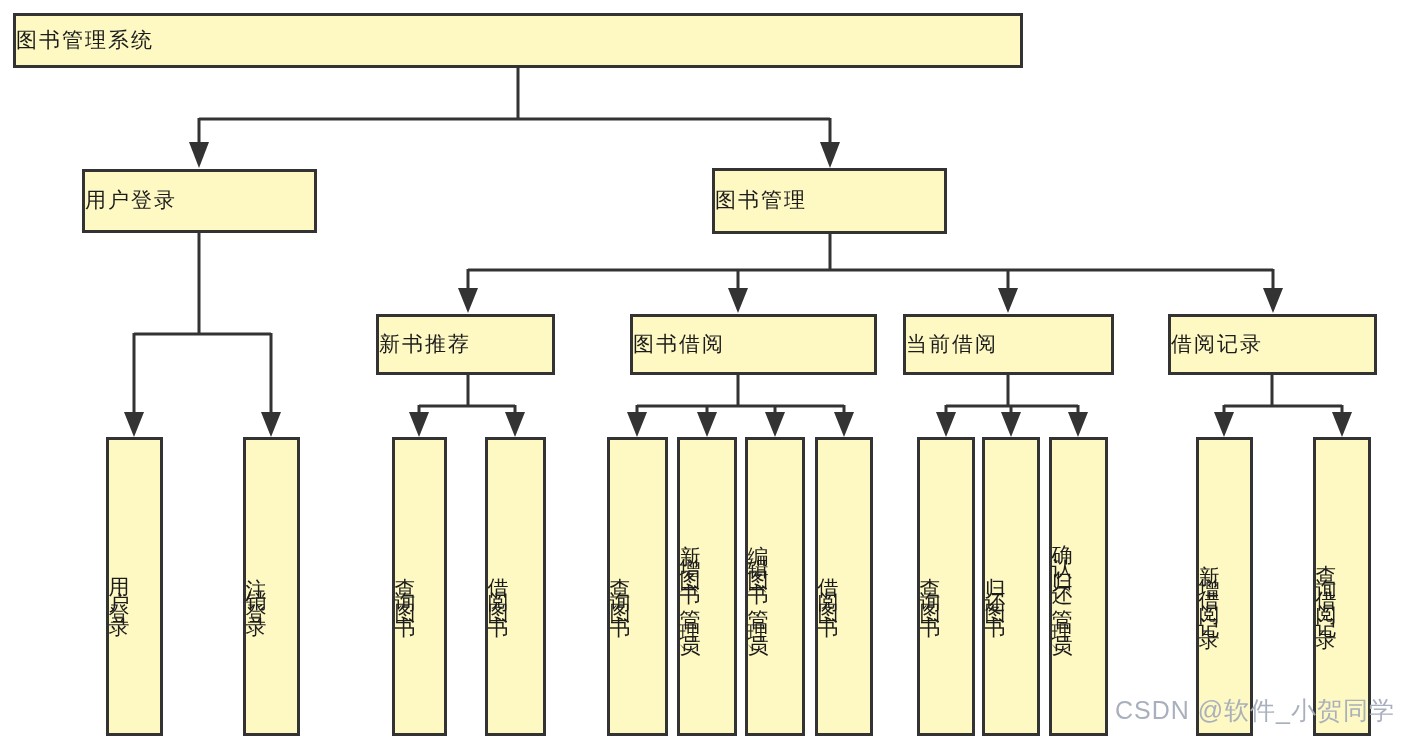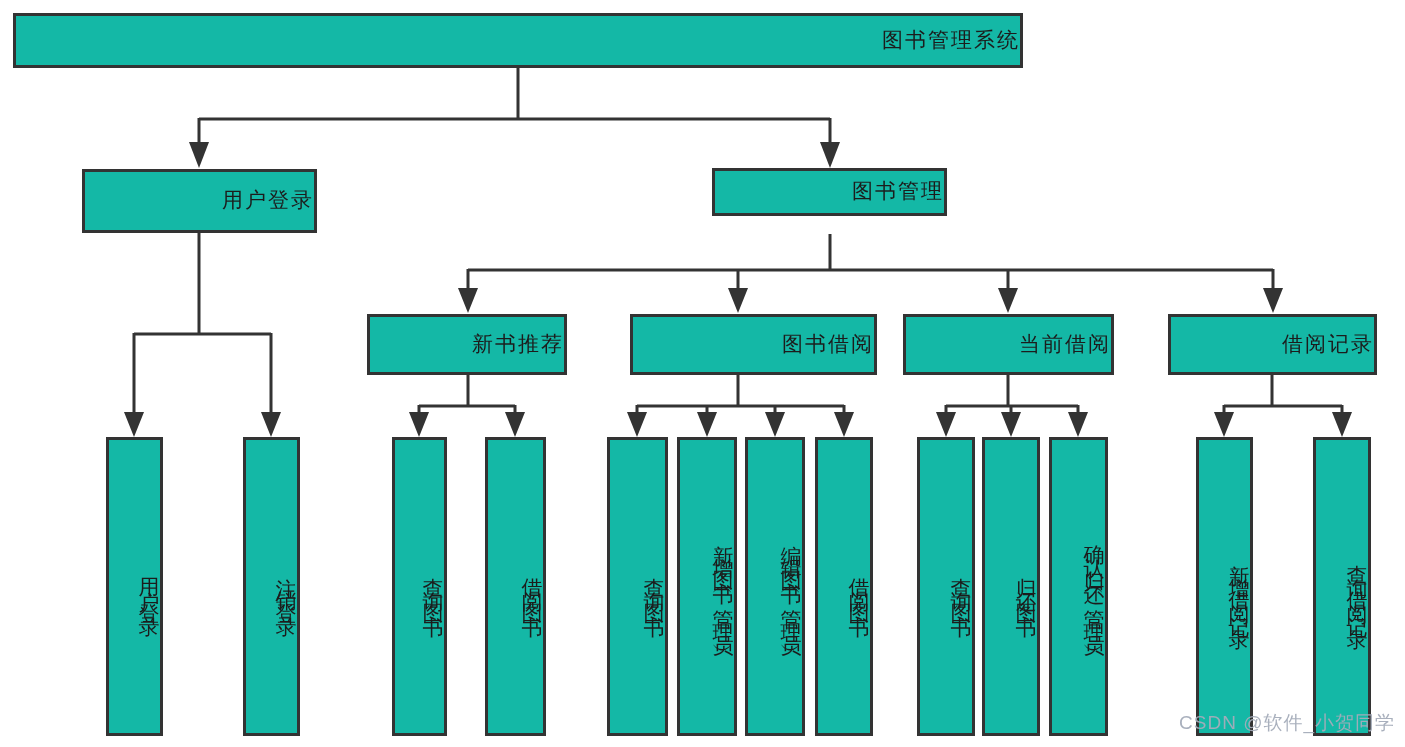--- a/index.html
+++ b/index.html
@@ -7,42 +7,42 @@
     position:relative;
     width:1405px;height:747px;
     background:#ffffff;
     font-family:"Liberation Sans","DejaVu Sans",sans-serif;
     overflow:hidden;
   }
   .connectors{position:absolute;left:0;top:0;width:1405px;height:747px;}
   .box{
     position:absolute;
     box-sizing:border-box;
-    background:#14b8a6;
+    background:#fef9c3;
     border:3px solid #333333;
-    display:flex;align-items:center;justify-content:flex-end;
+    display:flex;align-items:center;justify-content:flex-start;
     color:#1c1c1c;
   }
   .box.h span{
     font-size:21px;
     letter-spacing:2px;
     white-space:nowrap;
     transform:translateY(-1px);
   }
   .box.v span{
     writing-mode:vertical-rl;
     text-orientation:mixed;
     font-size:21px;
     letter-spacing:13px;
     line-height:1;
   }
   .watermark{
     position:absolute;
-    right:10px;bottom:11px;
-    font-size:19px;
+    right:10px;bottom:20px;
+    font-size:25px;
     letter-spacing:1px;
     color:rgba(164,172,185,0.95);
     z-index:5;
     pointer-events:none;
     white-space:nowrap;
   }
 </style>
 </head>
 <body>
 
@@ -91,25 +91,25 @@
     </g>
   </svg>
 
   <div class="box h" style="left:13px;top:13px;width:1010px;height:55px">
     <span>图书管理系统</span>
   </div>
 
   <div class="box h" style="left:82px;top:169px;width:235px;height:64px">
     <span>用户登录</span>
   </div>
-  <div class="box h" style="left:712px;top:168px;width:235px;height:48px">
+  <div class="box h" style="left:712px;top:168px;width:235px;height:66px">
     <span>图书管理</span>
   </div>
 
-  <div class="box h" style="left:367px;top:314px;width:200px;height:61px">
+  <div class="box h" style="left:376px;top:314px;width:179px;height:61px">
     <span>新书推荐</span>
   </div>
   <div class="box h" style="left:630px;top:314px;width:247px;height:61px">
     <span>图书借阅</span>
   </div>
   <div class="box h" style="left:1168px;top:314px;width:209px;height:61px">
     <span>借阅记录</span>
   </div>
   <div class="box h" style="left:903px;top:314px;width:211px;height:61px">
     <span>当前借阅</span>

